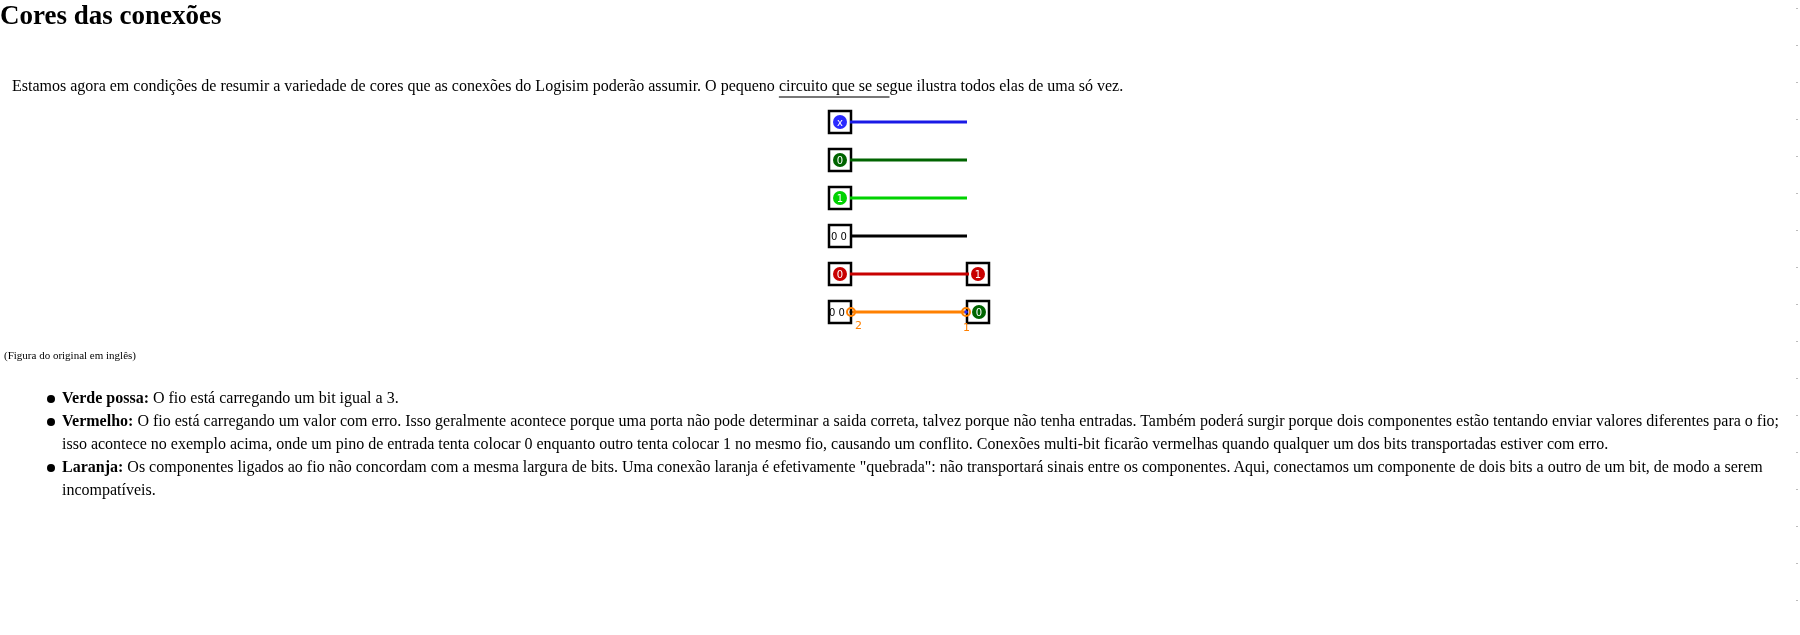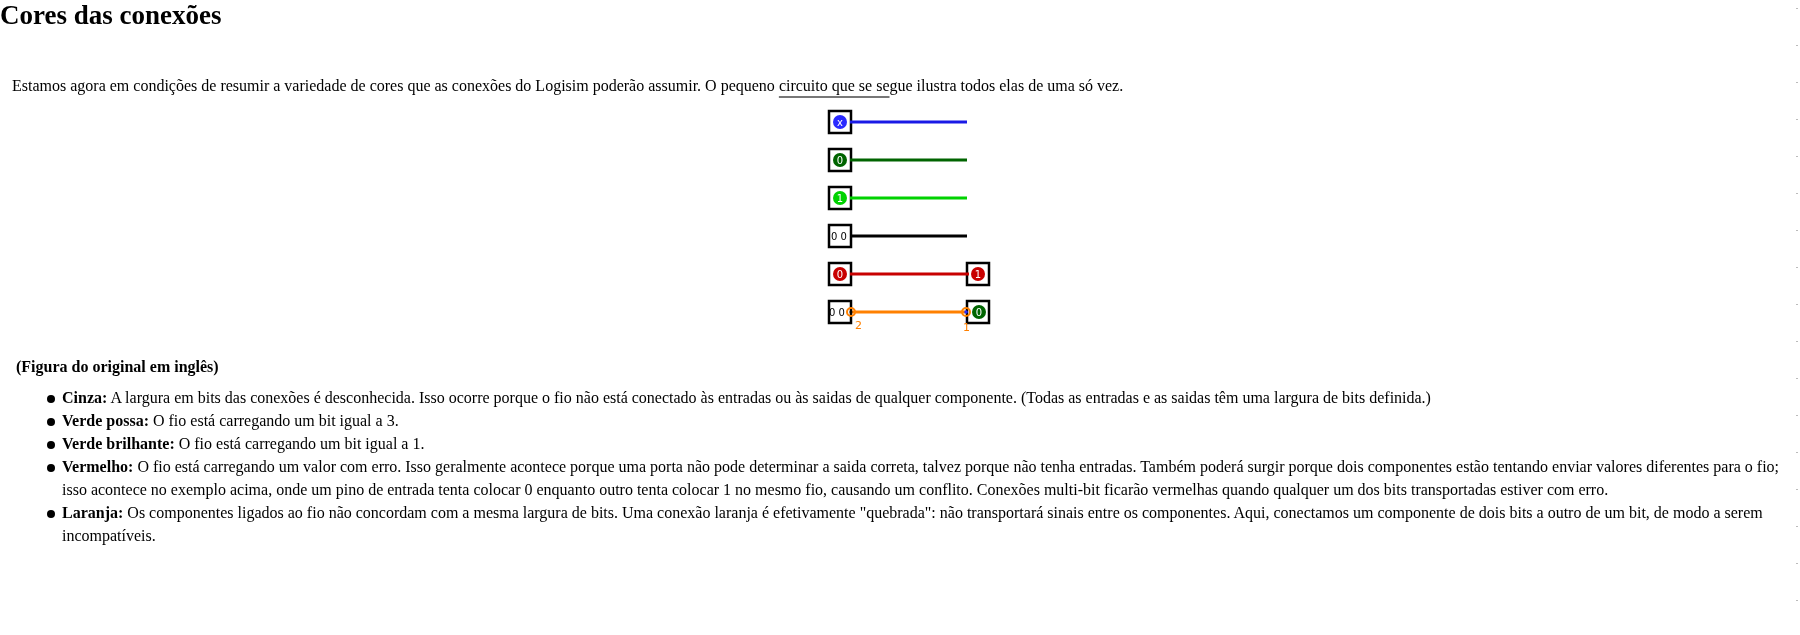--- a/index.html
+++ b/index.html
@@ -15,22 +15,22 @@
     .intro {
       position: absolute; left: 0; top: 64px; margin: 12px;
       font-size: 16px; line-height: 20px; white-space: nowrap;
     }
     .intro .ul {
       text-decoration: underline; text-decoration-color: #777;
       text-decoration-thickness: 2px; text-underline-offset: 5px;
     }
     .figure { position: absolute; left: 820px; top: 108px; width: 180px; height: 225px; }
     .caption {
-      position: absolute; left: 0; top: 344px; margin: 16px;
-      font-size: 16px; font-weight: bold; line-height: 14px;
+      position: absolute; left: 0; top: 344px; margin: 4px;
+      font-size: 11px; font-weight: normal; line-height: 14px;
     }
     ul.list {
       position: absolute; left: 44px; top: 386px; margin: 0; padding: 0;
       list-style: none; width: 1752px;
       font-size: 16px; line-height: 23px;
     }
     ul.list li { position: relative; padding-left: 18px; }
     ul.list li .bullet {
       position: absolute; left: 3px; top: 9px; width: 8px; height: 8px;
       border-radius: 50%; background: #000;
@@ -101,20 +101,18 @@
       <text x="159" y="208" font-size="10" fill="#fff" text-anchor="middle">0</text>
       <text x="35" y="221" font-size="11" fill="#ff8000">2</text>
       <text x="143" y="223" font-size="11" fill="#ff8000">1</text>
     </g>
   </svg>
 </div>
 
 <p class="caption">(Figura do original em inglês)</p>
 
 <ul class="list">
-  <li><span class="bullet"></span><b>Cinza:</b><span> A largura em bits das conexões é desconhecida. Isso ocorre porque o fio não está conectado às entradas ou às saidas de qualquer componente. (Todas as entradas e as saidas têm uma largura de bits definida.)</span></li>
   <li><span class="bullet"></span><b>Verde possa:</b><span> O fio está carregando um bit igual a 3.</span></li>
-  <li><span class="bullet"></span><b>Verde brilhante:</b><span> O fio está carregando um bit igual a 1.</span></li>
   <li><span class="bullet"></span><b>Vermelho:</b><span> O fio está carregando um valor com erro. Isso geralmente acontece porque uma porta não pode determinar a saida correta, talvez porque não tenha entradas. Também poderá surgir porque dois componentes estão tentando enviar valores diferentes para o fio; isso acontece no exemplo acima, onde um pino de entrada tenta colocar 0 enquanto outro tenta colocar 1 no mesmo fio, causando um conflito. Conexões multi-bit ficarão vermelhas quando qualquer um dos bits transportadas estiver com erro.</span></li>
   <li><span class="bullet"></span><b>Laranja:</b><span> Os componentes ligados ao fio não concordam com a mesma largura de bits. Uma conexão laranja é efetivamente "quebrada": não transportará sinais entre os componentes. Aqui, conectamos um componente de dois bits a outro de um bit, de modo a serem incompatíveis.</span></li>
 </ul>
 
 <div class="edge"></div>
 
 </body></html>

